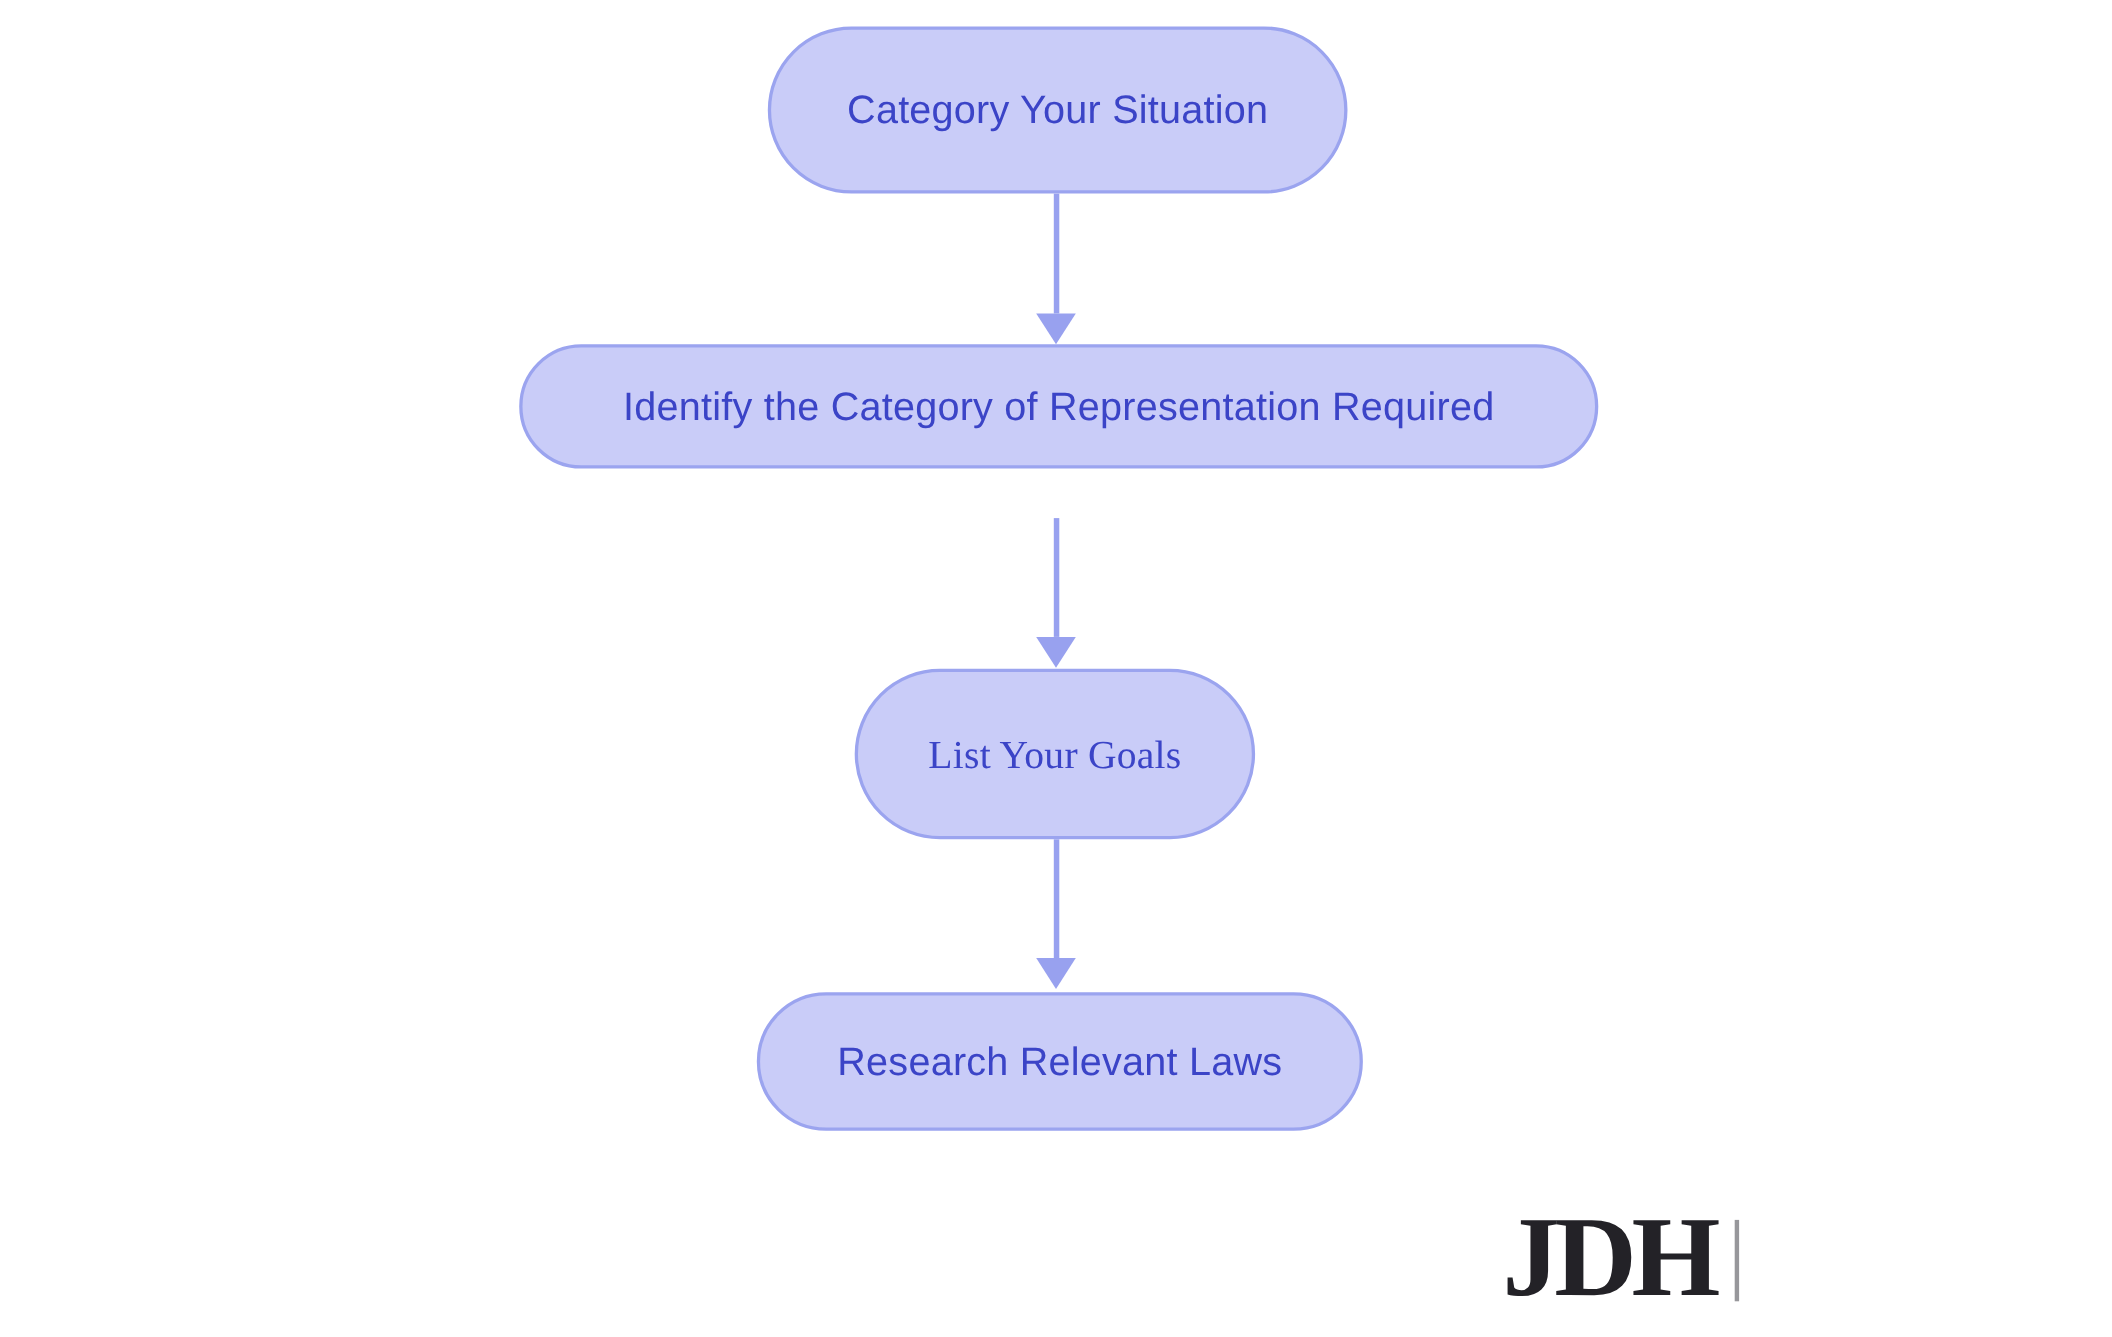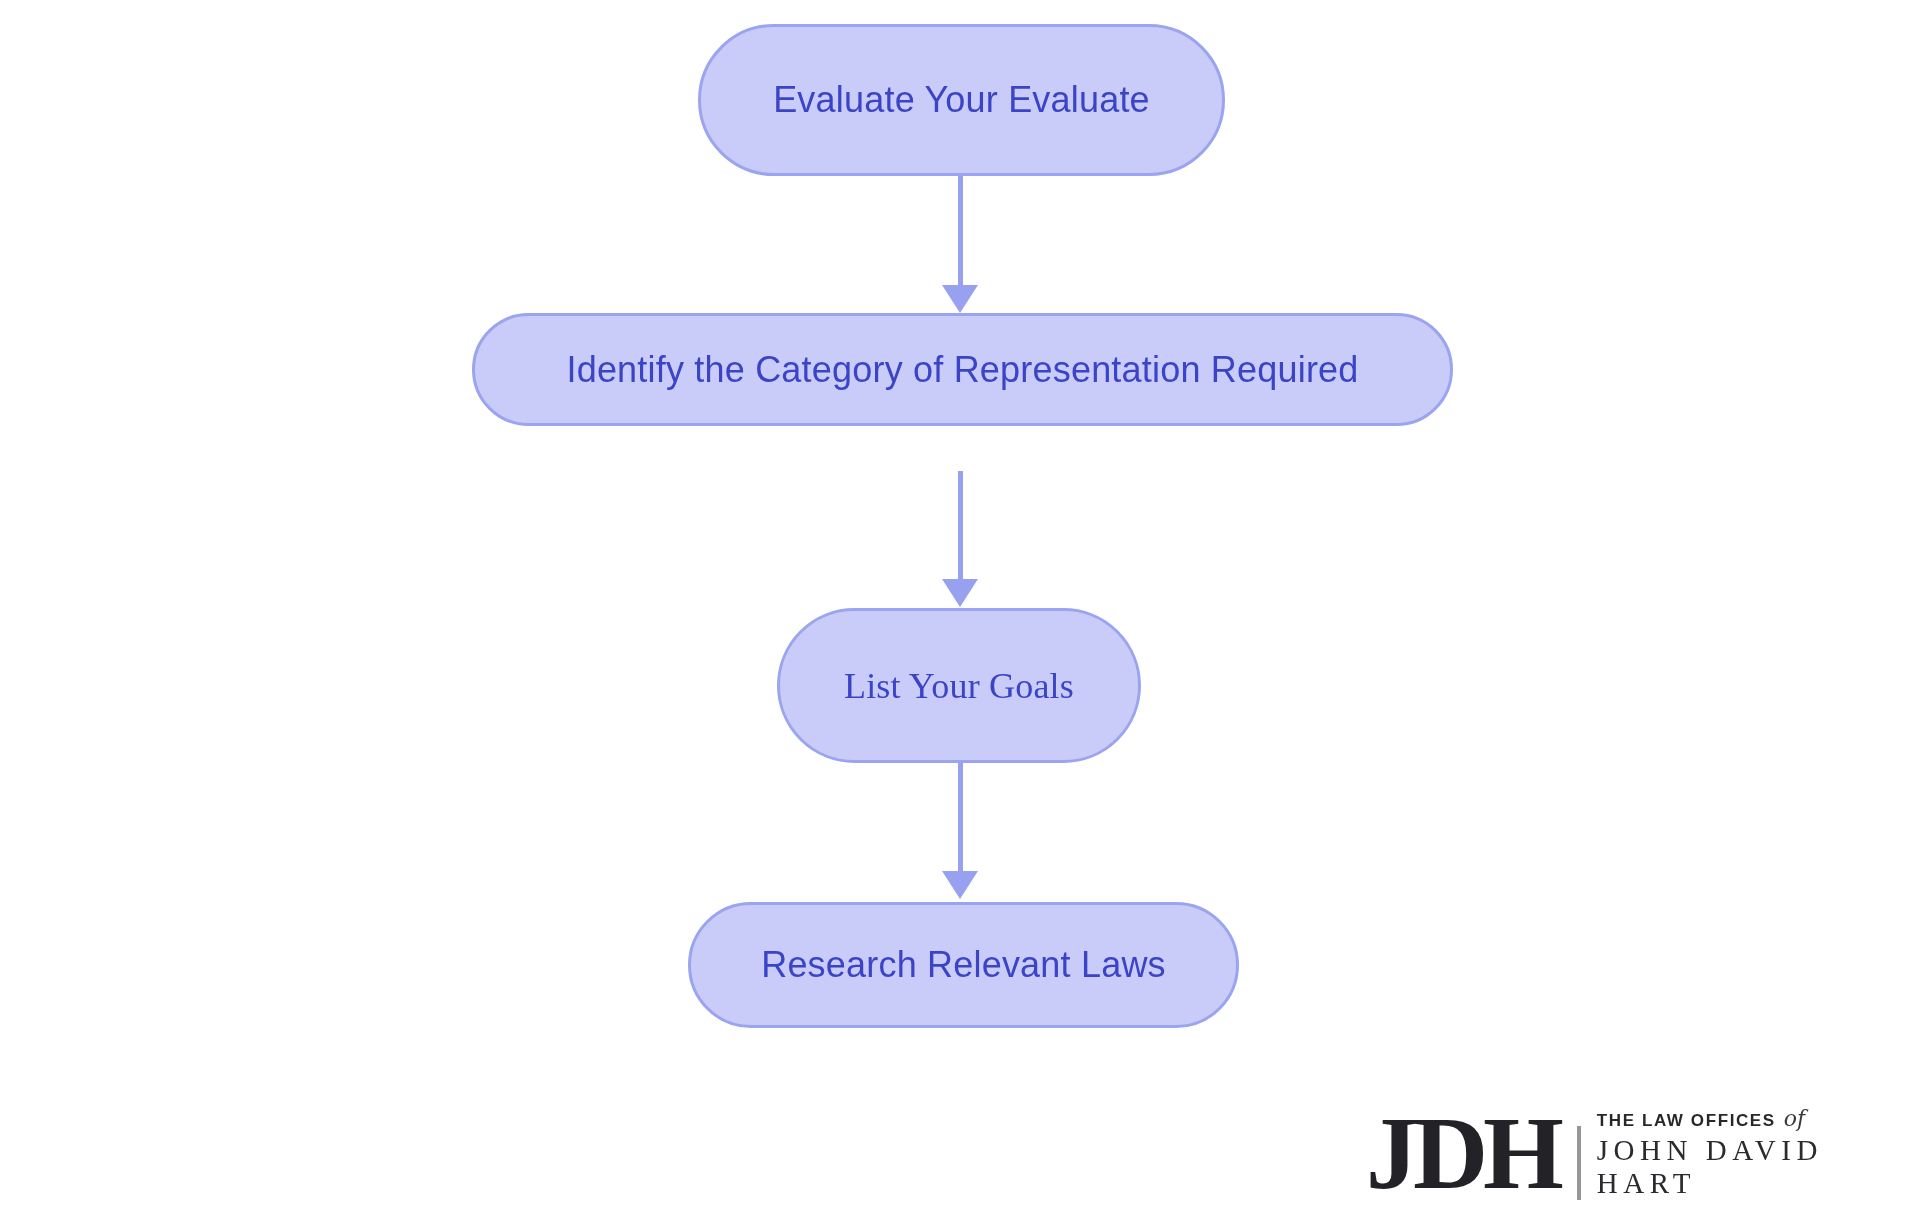--- a/index.html
+++ b/index.html
@@ -43,21 +43,21 @@
   #arrow-1 { top: 176px; } #arrow-1 .arrow-line { height: 109px; }
   #arrow-2 { top: 471px; } #arrow-2 .arrow-line { height: 108px; }
   #arrow-3 { top: 763px; } #arrow-3 .arrow-line { height: 108px; }
 
   
   .logo {
     position: absolute;
     left: 1366px;
     top: 1096px;
     display: flex;
-    align-items: flex-end;
+    align-items: center;
   }
   .logo-monogram {
     font-family: "Liberation Serif", serif;
     font-weight: 700;
     font-size: 104px;
     line-height: 0.9;
     letter-spacing: -5px;
     color: #232227;
   }
   .logo-divider {
@@ -93,21 +93,21 @@
     letter-spacing: 5.5px;
     color: #2b2a2f;
   }
 </style>
 </head>
 <body>
 
 <div>
 
   <div class="flow-node" id="node-evaluate">
-    <span>Evaluate Your Evaluate</span>
+    <span>Category Your Situation</span>
   </div>
 
   <div class="flow-arrow" id="arrow-1">
     <div class="arrow-line"></div>
     <div class="arrow-head"></div>
   </div>
 
   <div class="flow-node" id="node-identify">
     <span>Identify the Category of Representation Required</span>
   </div>
@@ -128,20 +128,13 @@
 
   <div class="flow-node" id="node-research">
     <span>Research Relevant Laws</span>
   </div>
 
 </div>
 
 <div class="logo">
   <div class="logo-monogram">JDH</div>
   <div class="logo-divider"></div>
-  <div class="logo-text">
-    <div class="logo-line1">
-      <span class="logo-offices">THE LAW OFFICES</span>
-      <span class="logo-of">of</span>
-    </div>
-    <div class="logo-line2">JOHN DAVID HART</div>
-  </div>
 </div>
 
 </body></html>

